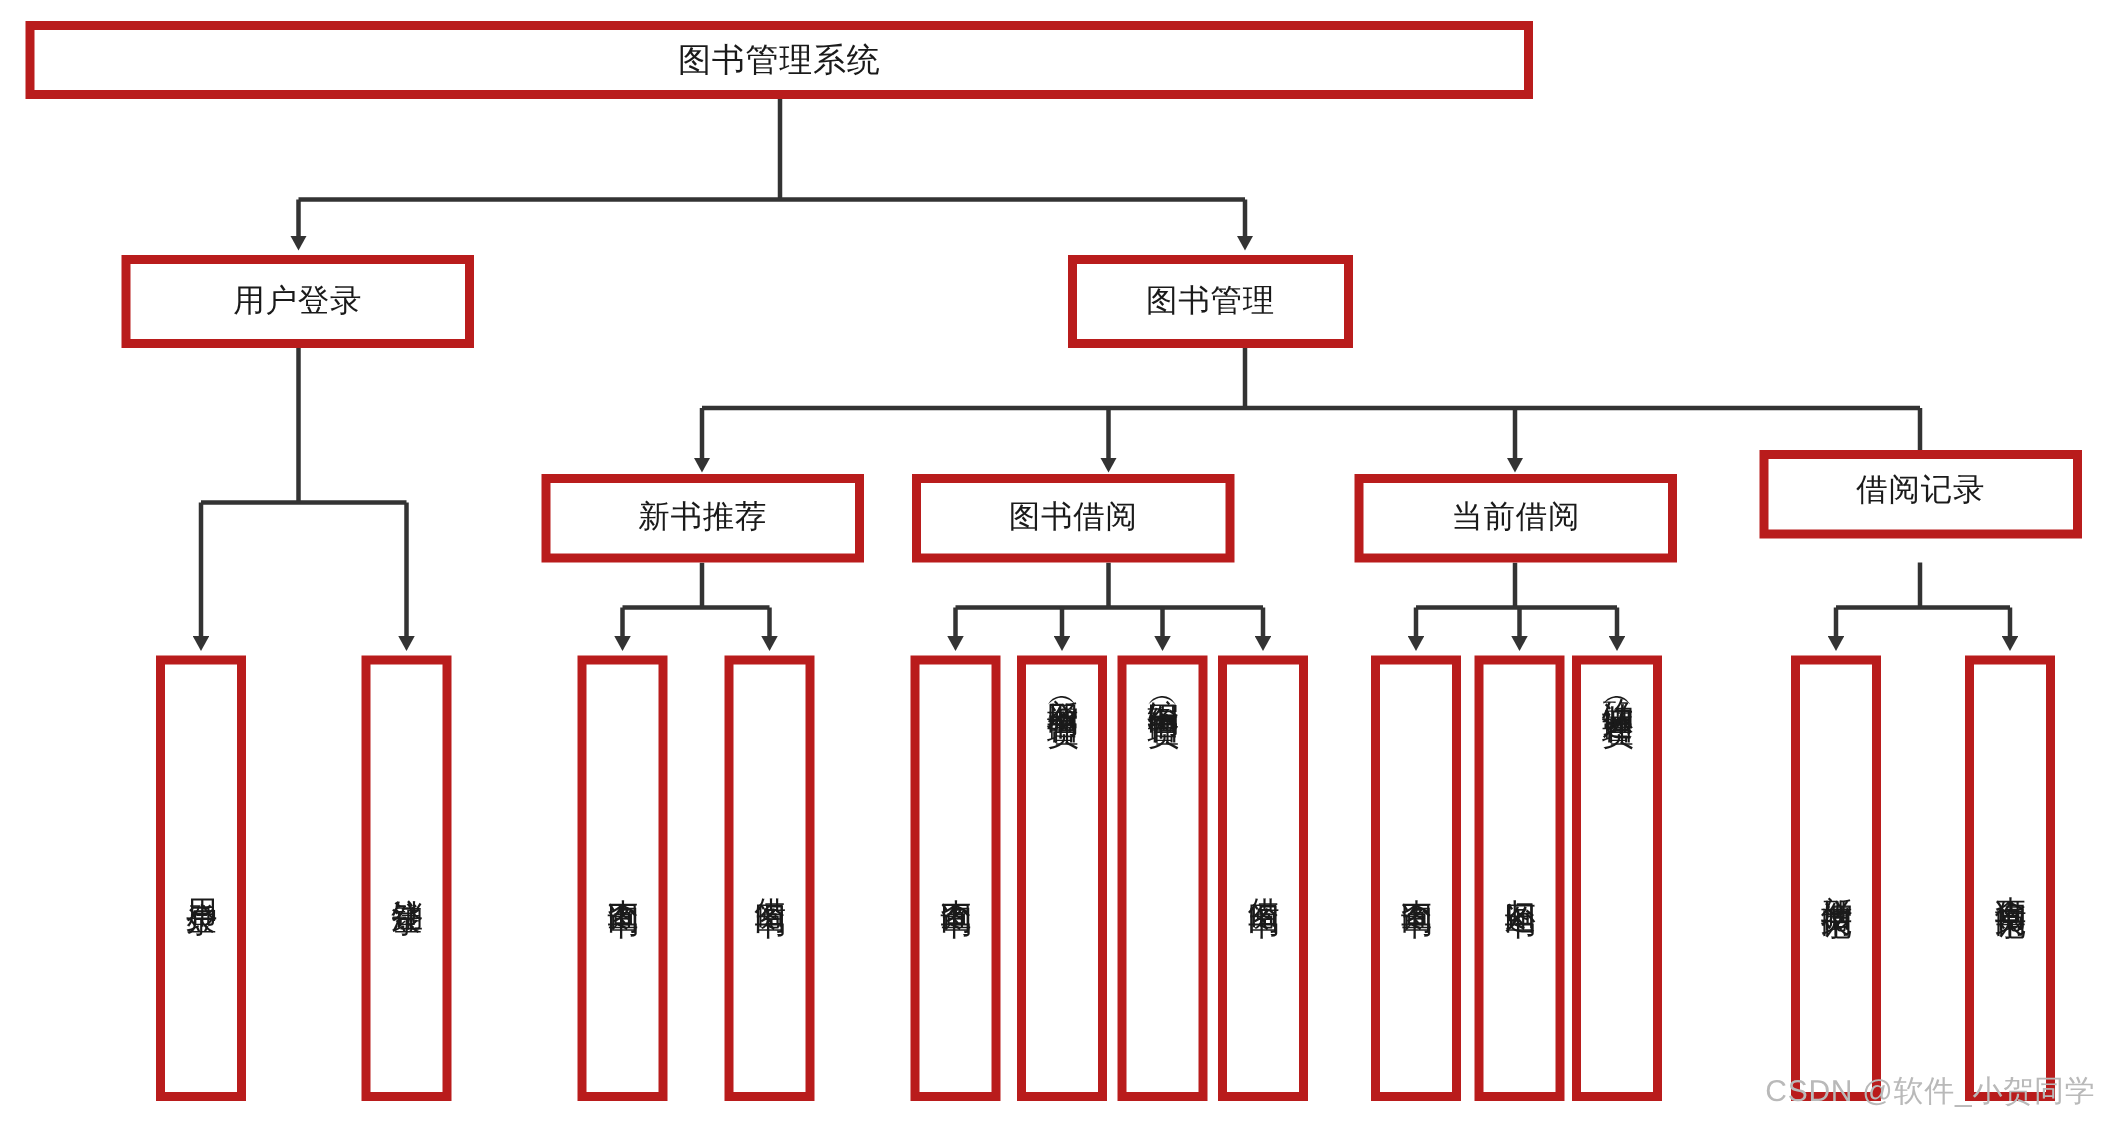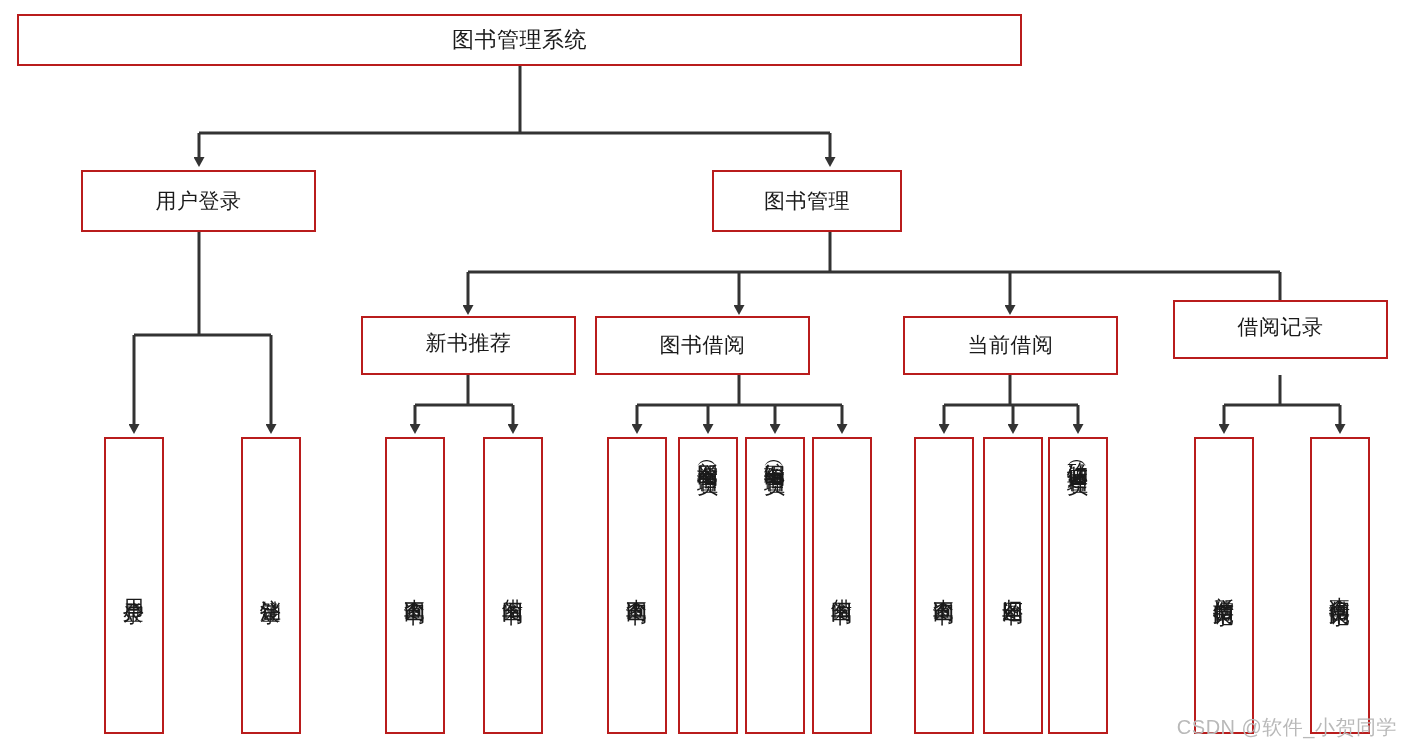--- a/index.html
+++ b/index.html
@@ -15,21 +15,21 @@
     position: relative;
     width: 1405px;
     height: 747px;
     background: #ffffff;
     overflow: hidden;
   }
   .node {
     position: absolute;
     box-sizing: border-box;
     background: #ffffff;
-    border: 2px solid #b91c1c;
+    border: 6px solid #b91c1c;
     display: flex;
     align-items: center;
     justify-content: center;
     color: #1a1a1a;
   }
   .node .label {
     display: block;
     text-align: center;
     line-height: 1.18;
     white-space: nowrap;
@@ -137,24 +137,24 @@
     <span class="label">图书管理系统</span>
   </div>
 
   <div class="node horiz" style="left:81px; top:170px; width:235px; height:62px;">
     <span class="label">用户登录</span>
   </div>
   <div class="node horiz" style="left:712px; top:170px; width:190px; height:62px;">
     <span class="label">图书管理</span>
   </div>
 
-  <div class="node horiz" style="left:361px; top:316px; width:215px; height:59px;font-family:Liberation Mono, monospace;">
+  <div class="node horiz" style="left:361px; top:316px; width:215px; height:59px;">
     <span class="label">新书推荐</span>
   </div>
-  <div class="node horiz" style="left:595px; top:316px; width:215px; height:59px;">
+  <div class="node horiz" style="left:608px; top:316px; width:215px; height:59px;">
     <span class="label">图书借阅</span>
   </div>
   <div class="node horiz" style="left:903px; top:316px; width:215px; height:59px;">
     <span class="label">当前借阅</span>
   </div>
   <div class="node horiz" style="left:1173px; top:300px; width:215px; height:59px;font-family:Liberation Mono, monospace;">
     <span class="label">借阅记录</span>
   </div>
 
   <div class="node vert middle" style="left:104px; top:437px; width:60px; height:297px;">

